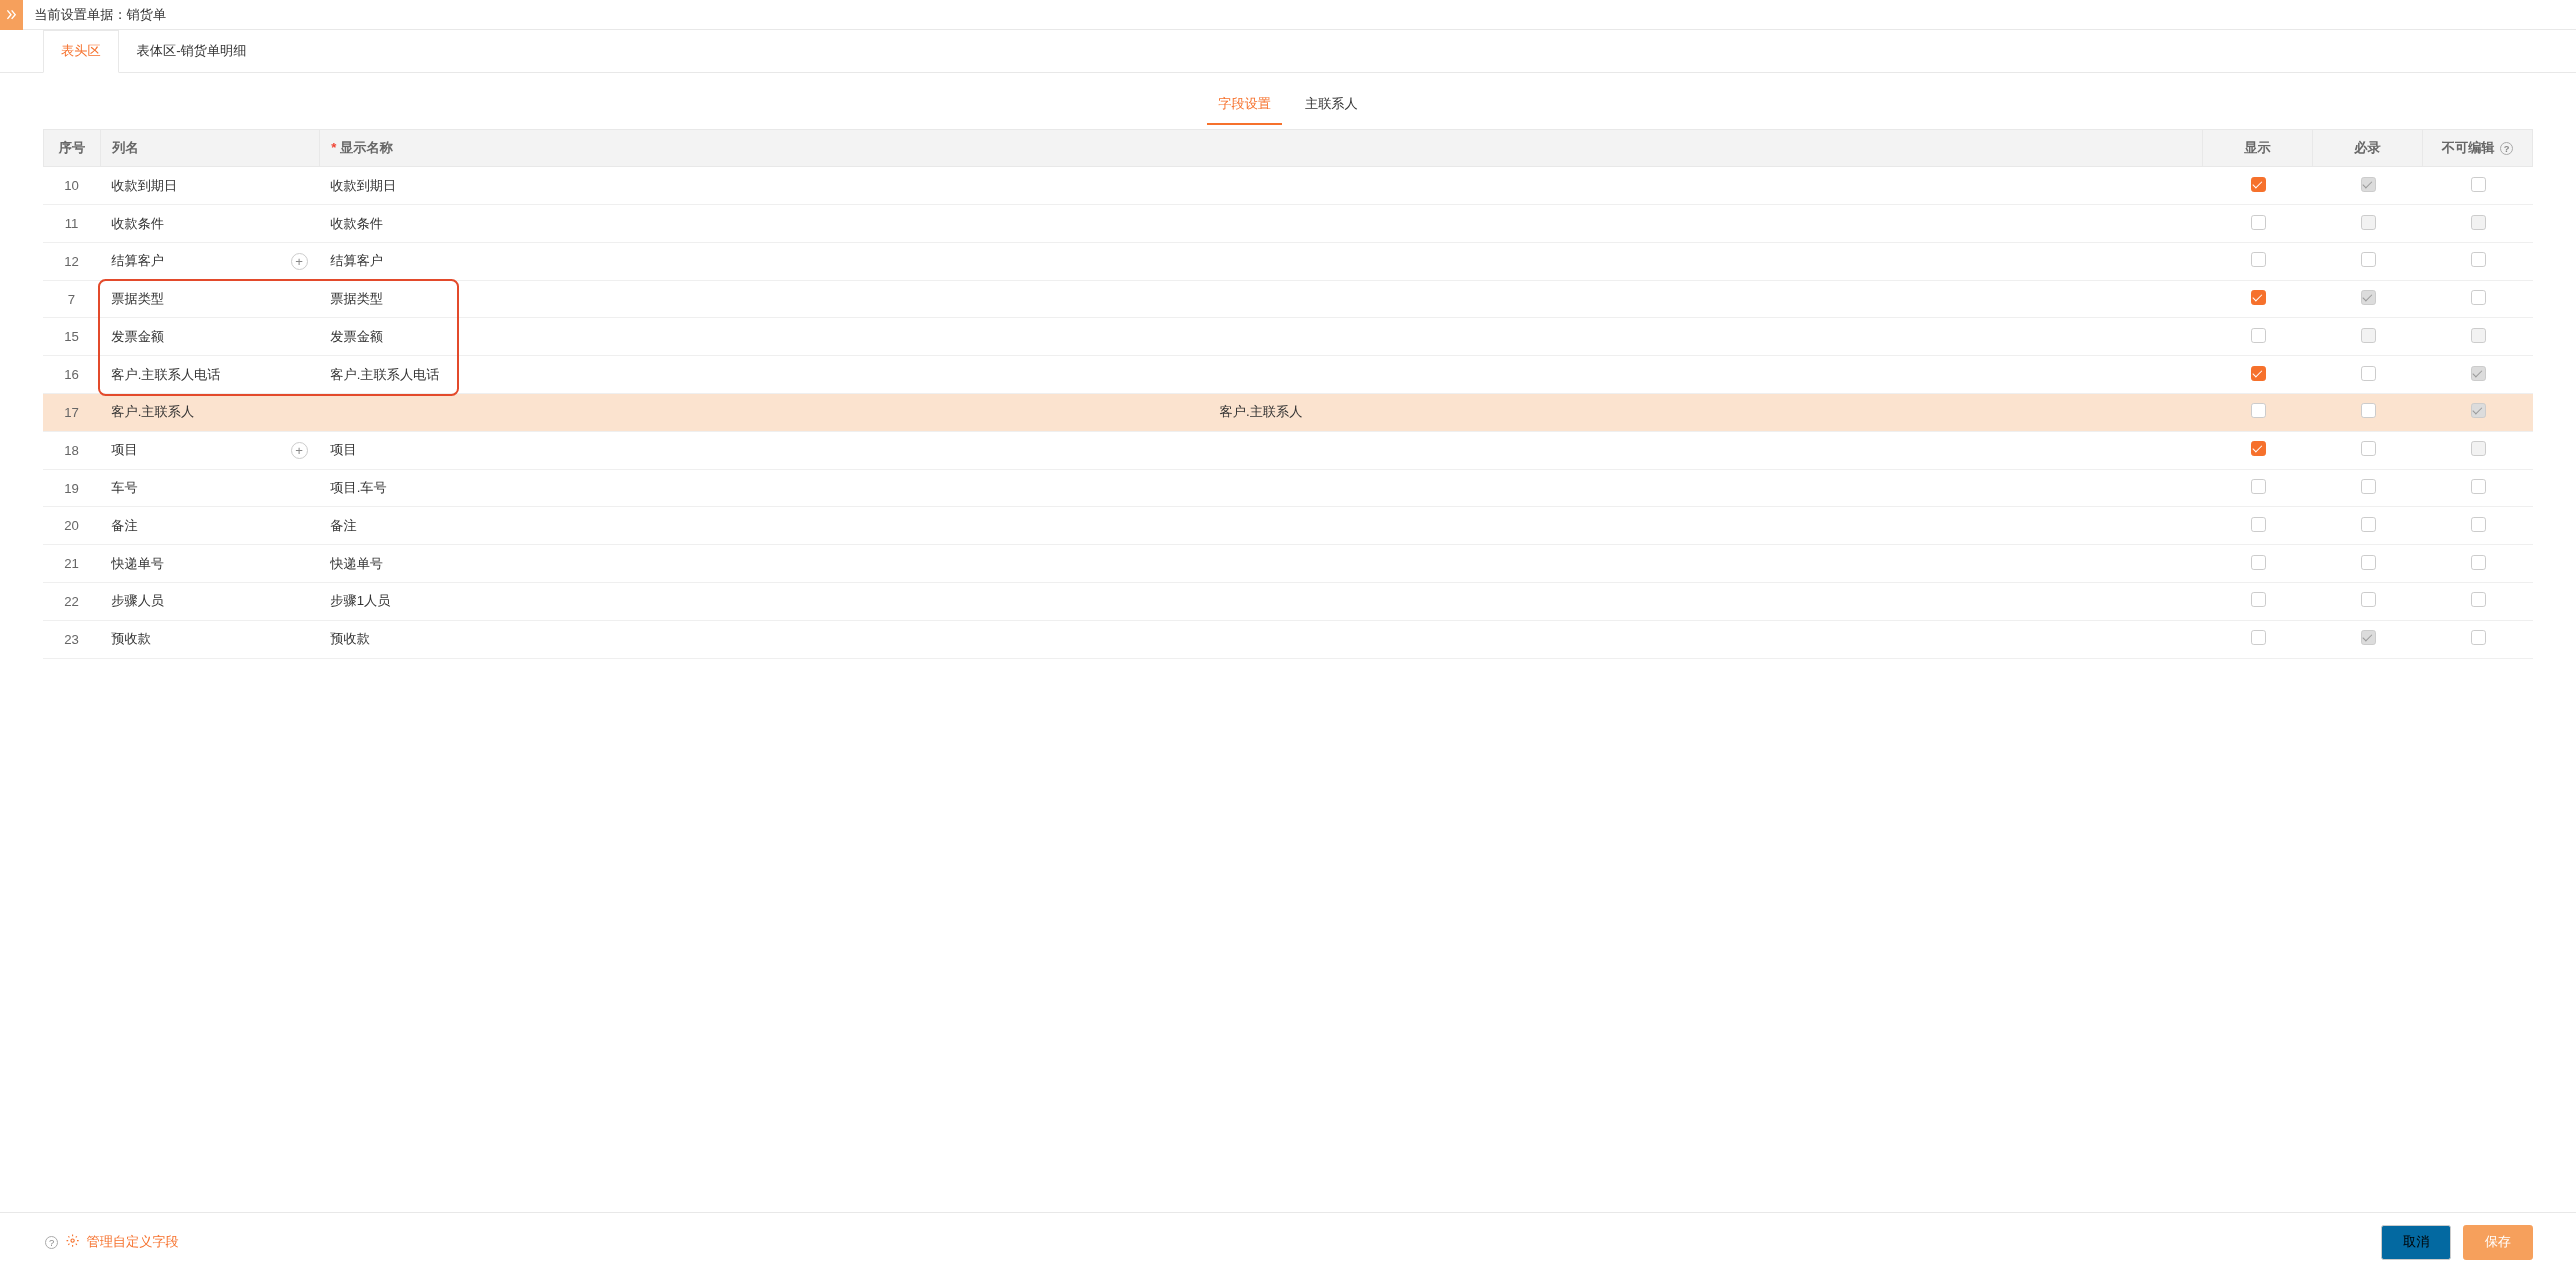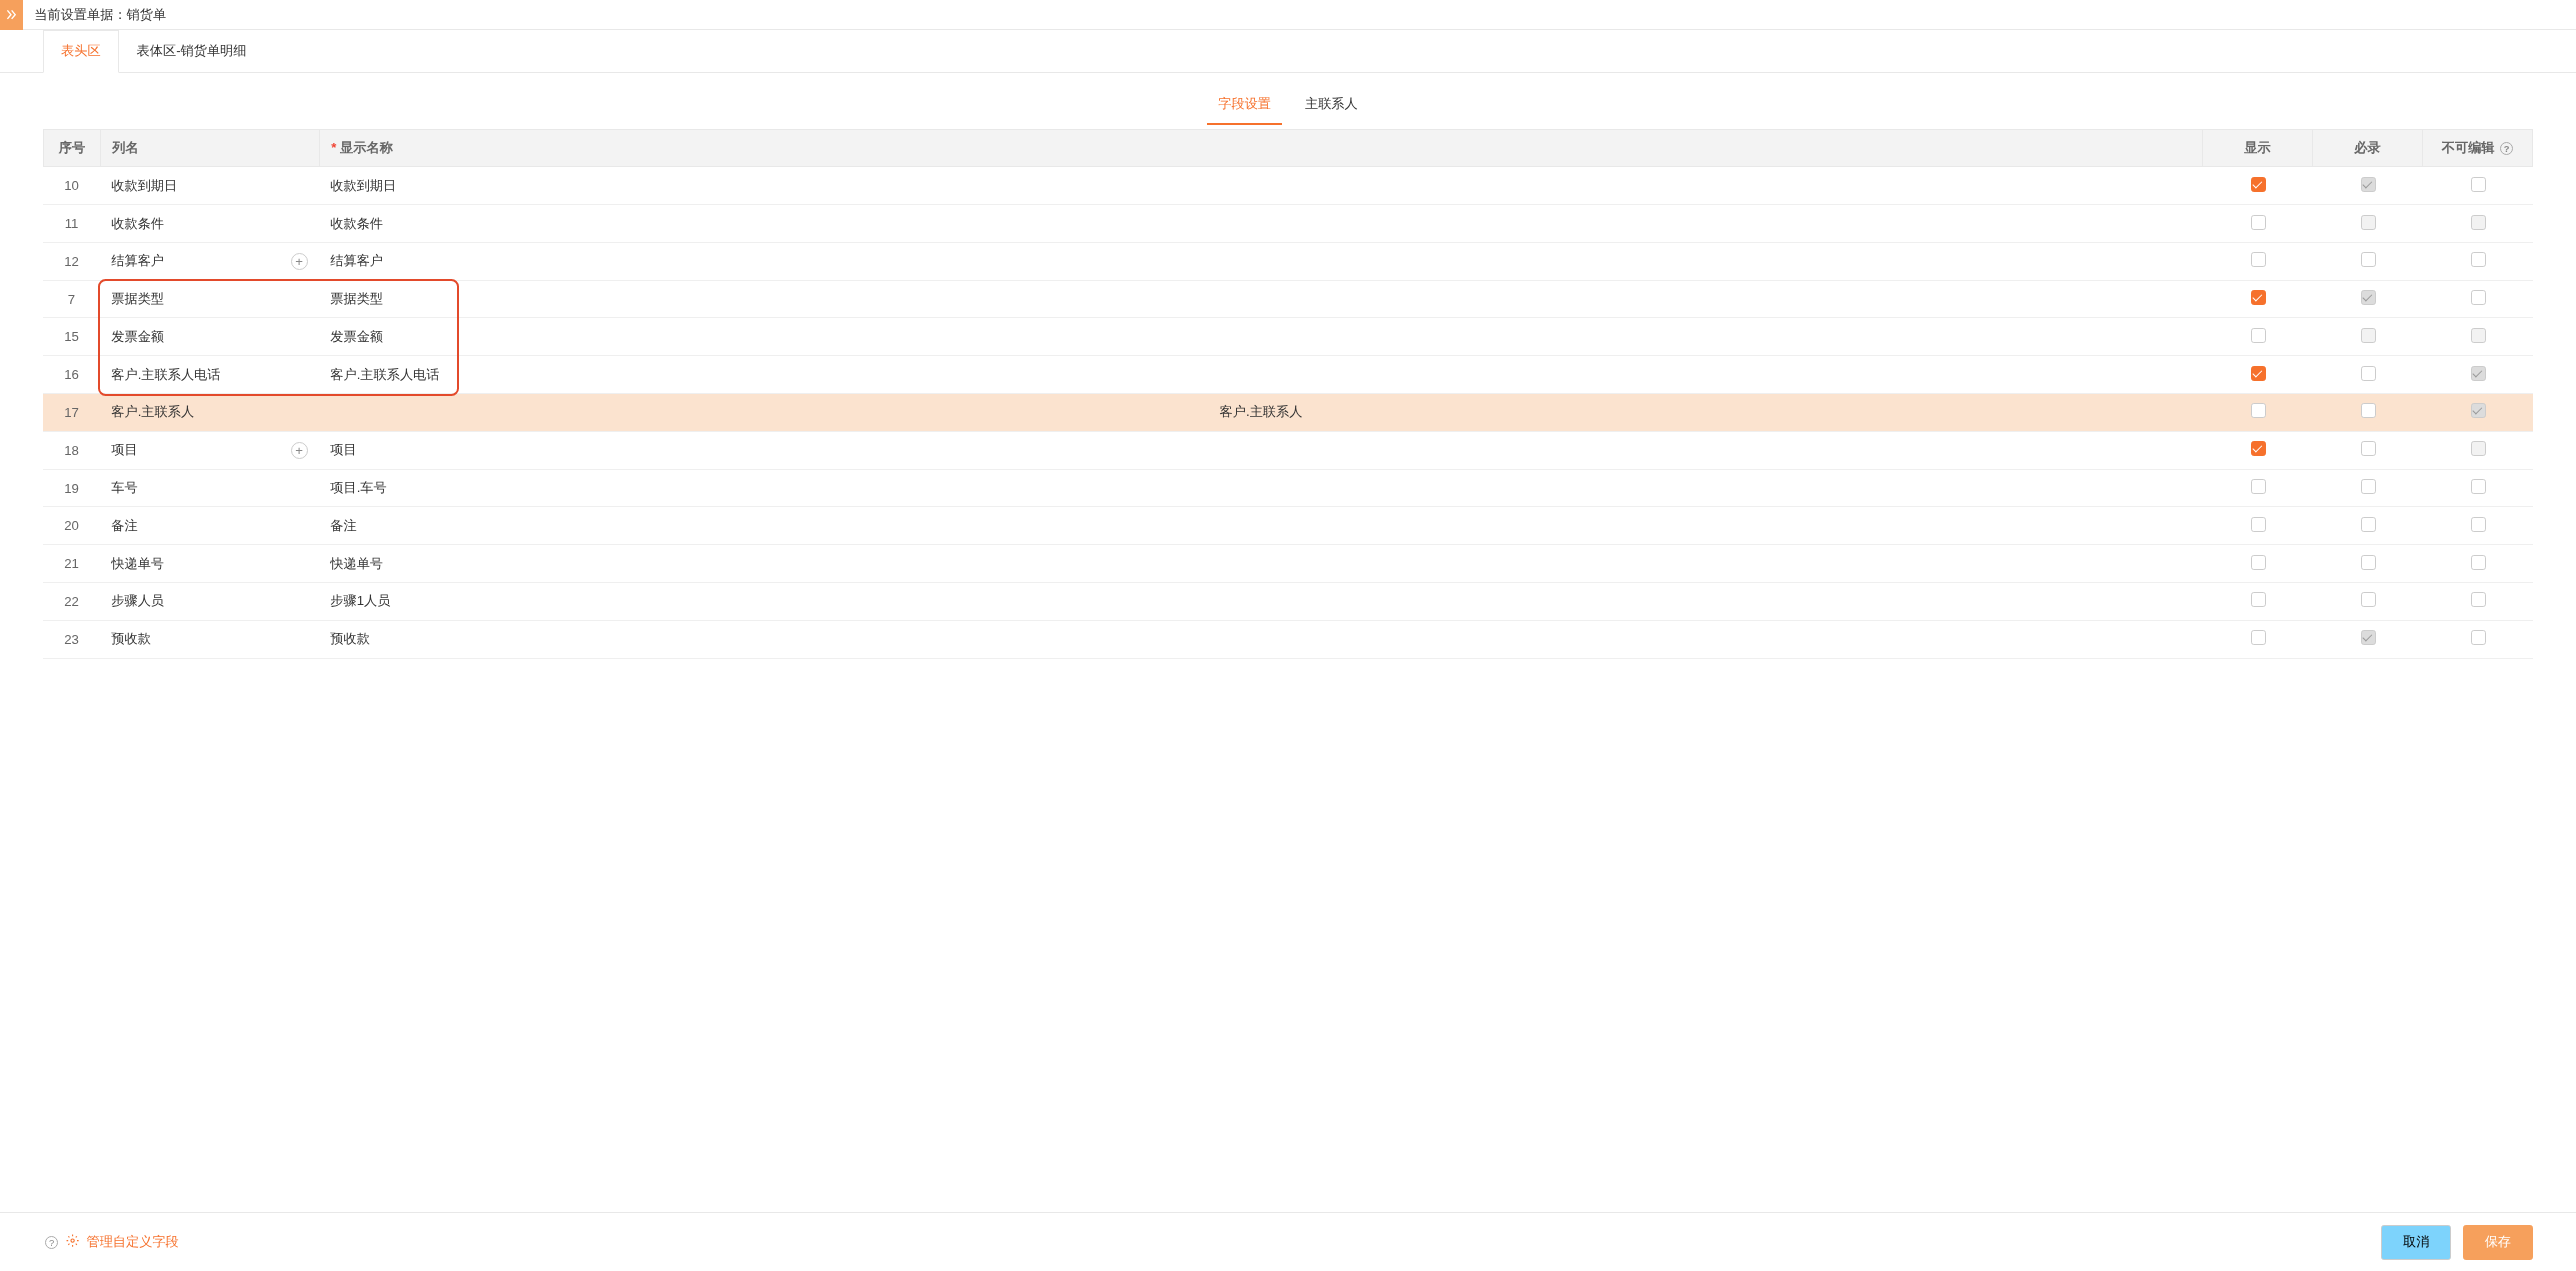--- a/index.html
+++ b/index.html
@@ -43,21 +43,21 @@
 
 .help-icon { display:inline-block; width:13.2px; height:13.2px; border:0.9px solid #aaa; border-radius:50%; font-size:9.4px; line-height:11.3px; text-align:center; color:#888; margin-left:1.9px;}
 
 .red-box { position: absolute; border: 2.8px solid #e34a2b; border-radius: 7.6px; pointer-events: none; }
 
 .footer { position: fixed; bottom: 0; left: 0; right: 0; background: #fff; border-top: 0.9px solid #e8e8e8; padding: 11.3px 43px; display: flex; justify-content: space-between; align-items: center; }
 .footer-left { display: flex; align-items: center; gap: 7.6px; }
 .gear-icon { color: #f6712c; }
 .manage-link { color: #f6712c; cursor: pointer; }
 .footer-right { display: flex; gap: 11.3px; }
-.btn { padding: 7.6px 21px; border-radius: 2.8px; cursor: pointer; font-size: 13.2px; border: 0.9px solid #ccc; background: #7dd3fc; }
+.btn { padding: 7.6px 21px; border-radius: 2.8px; cursor: pointer; font-size: 13.2px; border: 0.9px solid #ccc; background: #0369a1; }
 .btn-primary { background: #f6a05c; border-color: #f6a05c; color: #fff; }
 
 .table-body-wrap { position: relative; }
 </style>
 </head>
 <body>
 
 <div class="container">
   <div class="top-bar">
     <div class="expand-btn">

